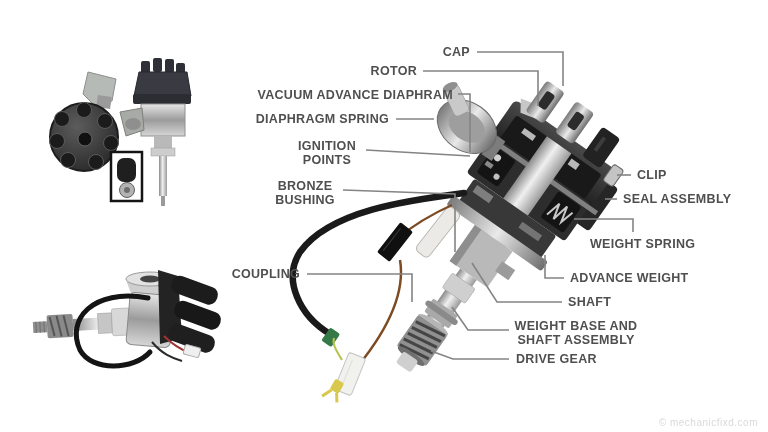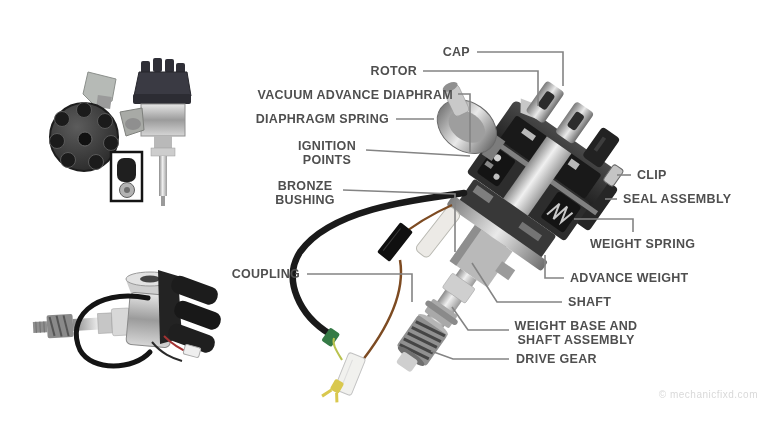--- a/index.html
+++ b/index.html
@@ -2,21 +2,21 @@
 <html><head>
 <meta charset="utf-8">
 <style>
   html,body{margin:0;padding:0;background:#ffffff;}
   #stage{position:relative;width:768px;height:432px;background:#ffffff;overflow:hidden;
          font-family:"Liberation Sans",sans-serif;text-align:right;}
   #scene{position:absolute;inset:0;}
   .part-label{font-family:"Liberation Sans",sans-serif;font-weight:bold;font-size:12.5px;
               letter-spacing:0.3px;}
   .leader{fill:none;stroke-width:1.6px;}
-  .watermark{position:absolute;right:10px;bottom:32px;font-size:10px;letter-spacing:0.5px;
+  .watermark{position:absolute;right:10px;bottom:4px;font-size:10px;letter-spacing:0.5px;
              font-family:"Liberation Sans",sans-serif;}
 </style>
 </head>
 <body>
 
 <div id="stage">
 <svg id="scene" width="768" height="432" viewBox="0 0 768 432">
   <defs>
     <linearGradient id="gMetal" x1="0" y1="0" x2="1" y2="0">
       <stop offset="0" stop-color="#7a7a7a"></stop>

